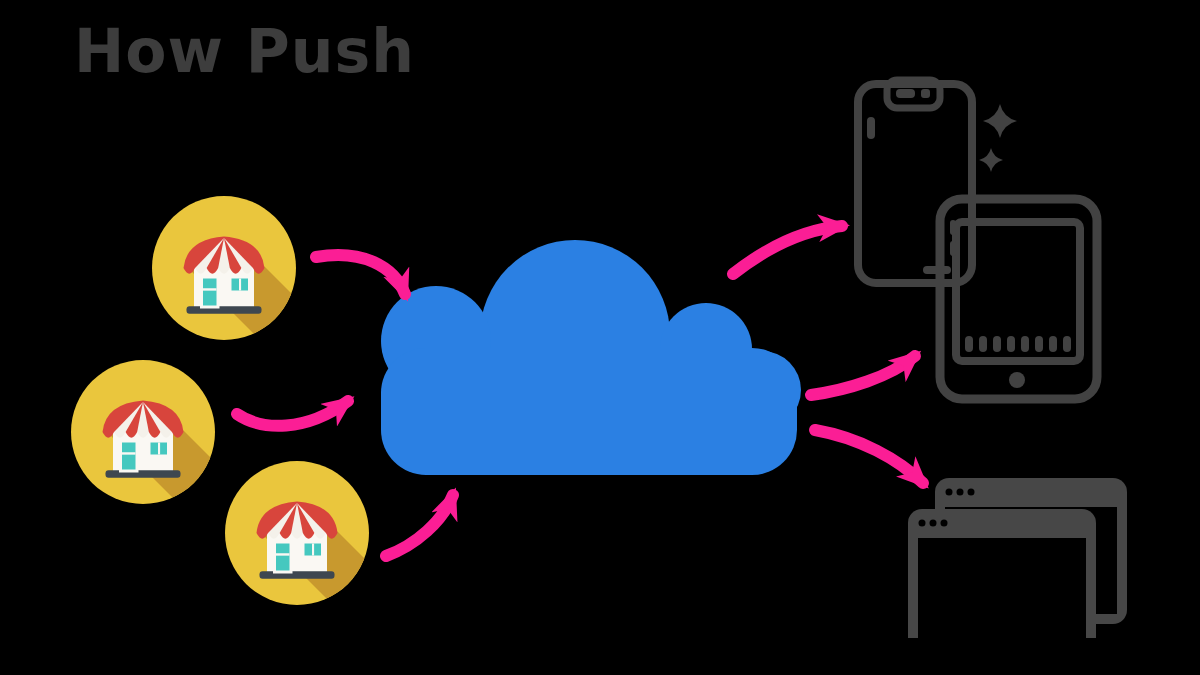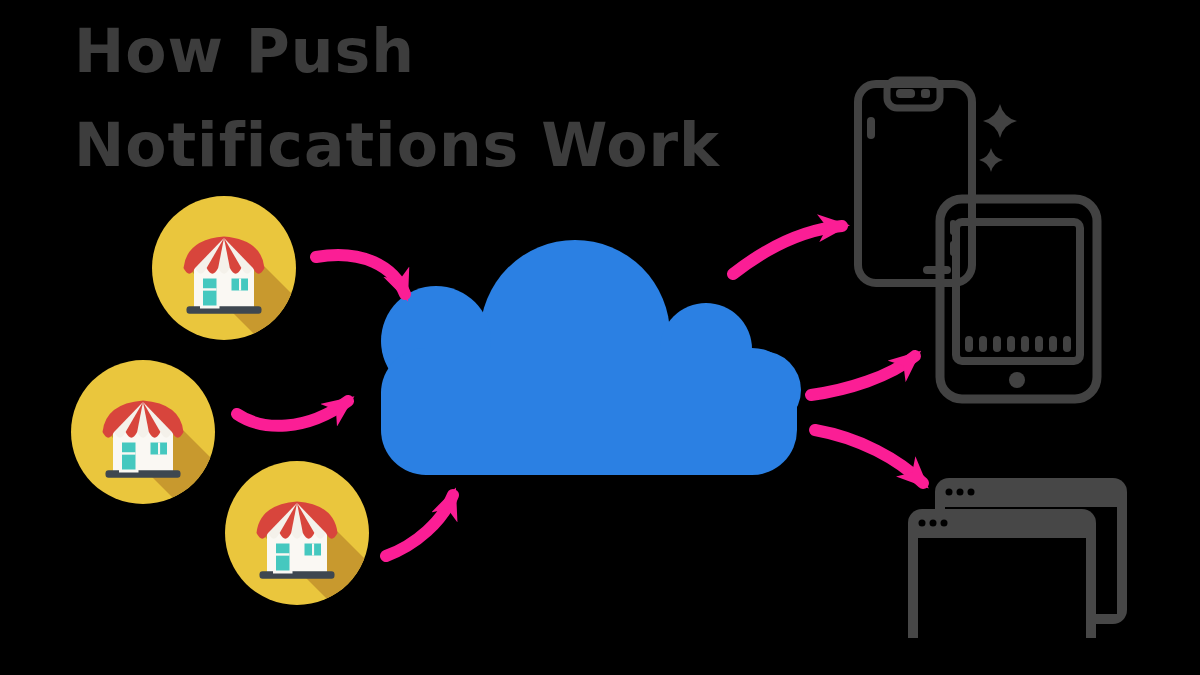--- a/index.html
+++ b/index.html
@@ -73,21 +73,20 @@
 
         <rect x="53" y="55" width="15" height="12" class="f-white"></rect>
         <rect x="55" y="57" width="11" height="8" class="f-teal"></rect>
         <rect x="60" y="57" width="1.4" height="8" class="f-white"></rect>
       </g>
     </defs>
   </svg>
 
   <div class="abs title">
     <div>How Push</div>
-    <div>Notifications Work</div>
   </div>
 
   <svg class="abs" style="left:149px;top:193px" width="150" height="150" viewBox="0 0 100 100">
       <use href="#store-sym"></use>
     </svg>
   <svg class="abs" style="left:68px;top:357px" width="150" height="150" viewBox="0 0 100 100">
       <use href="#store-sym"></use>
     </svg>
   <svg class="abs" style="left:222px;top:458px" width="150" height="150" viewBox="0 0 100 100">
       <use href="#store-sym"></use>

